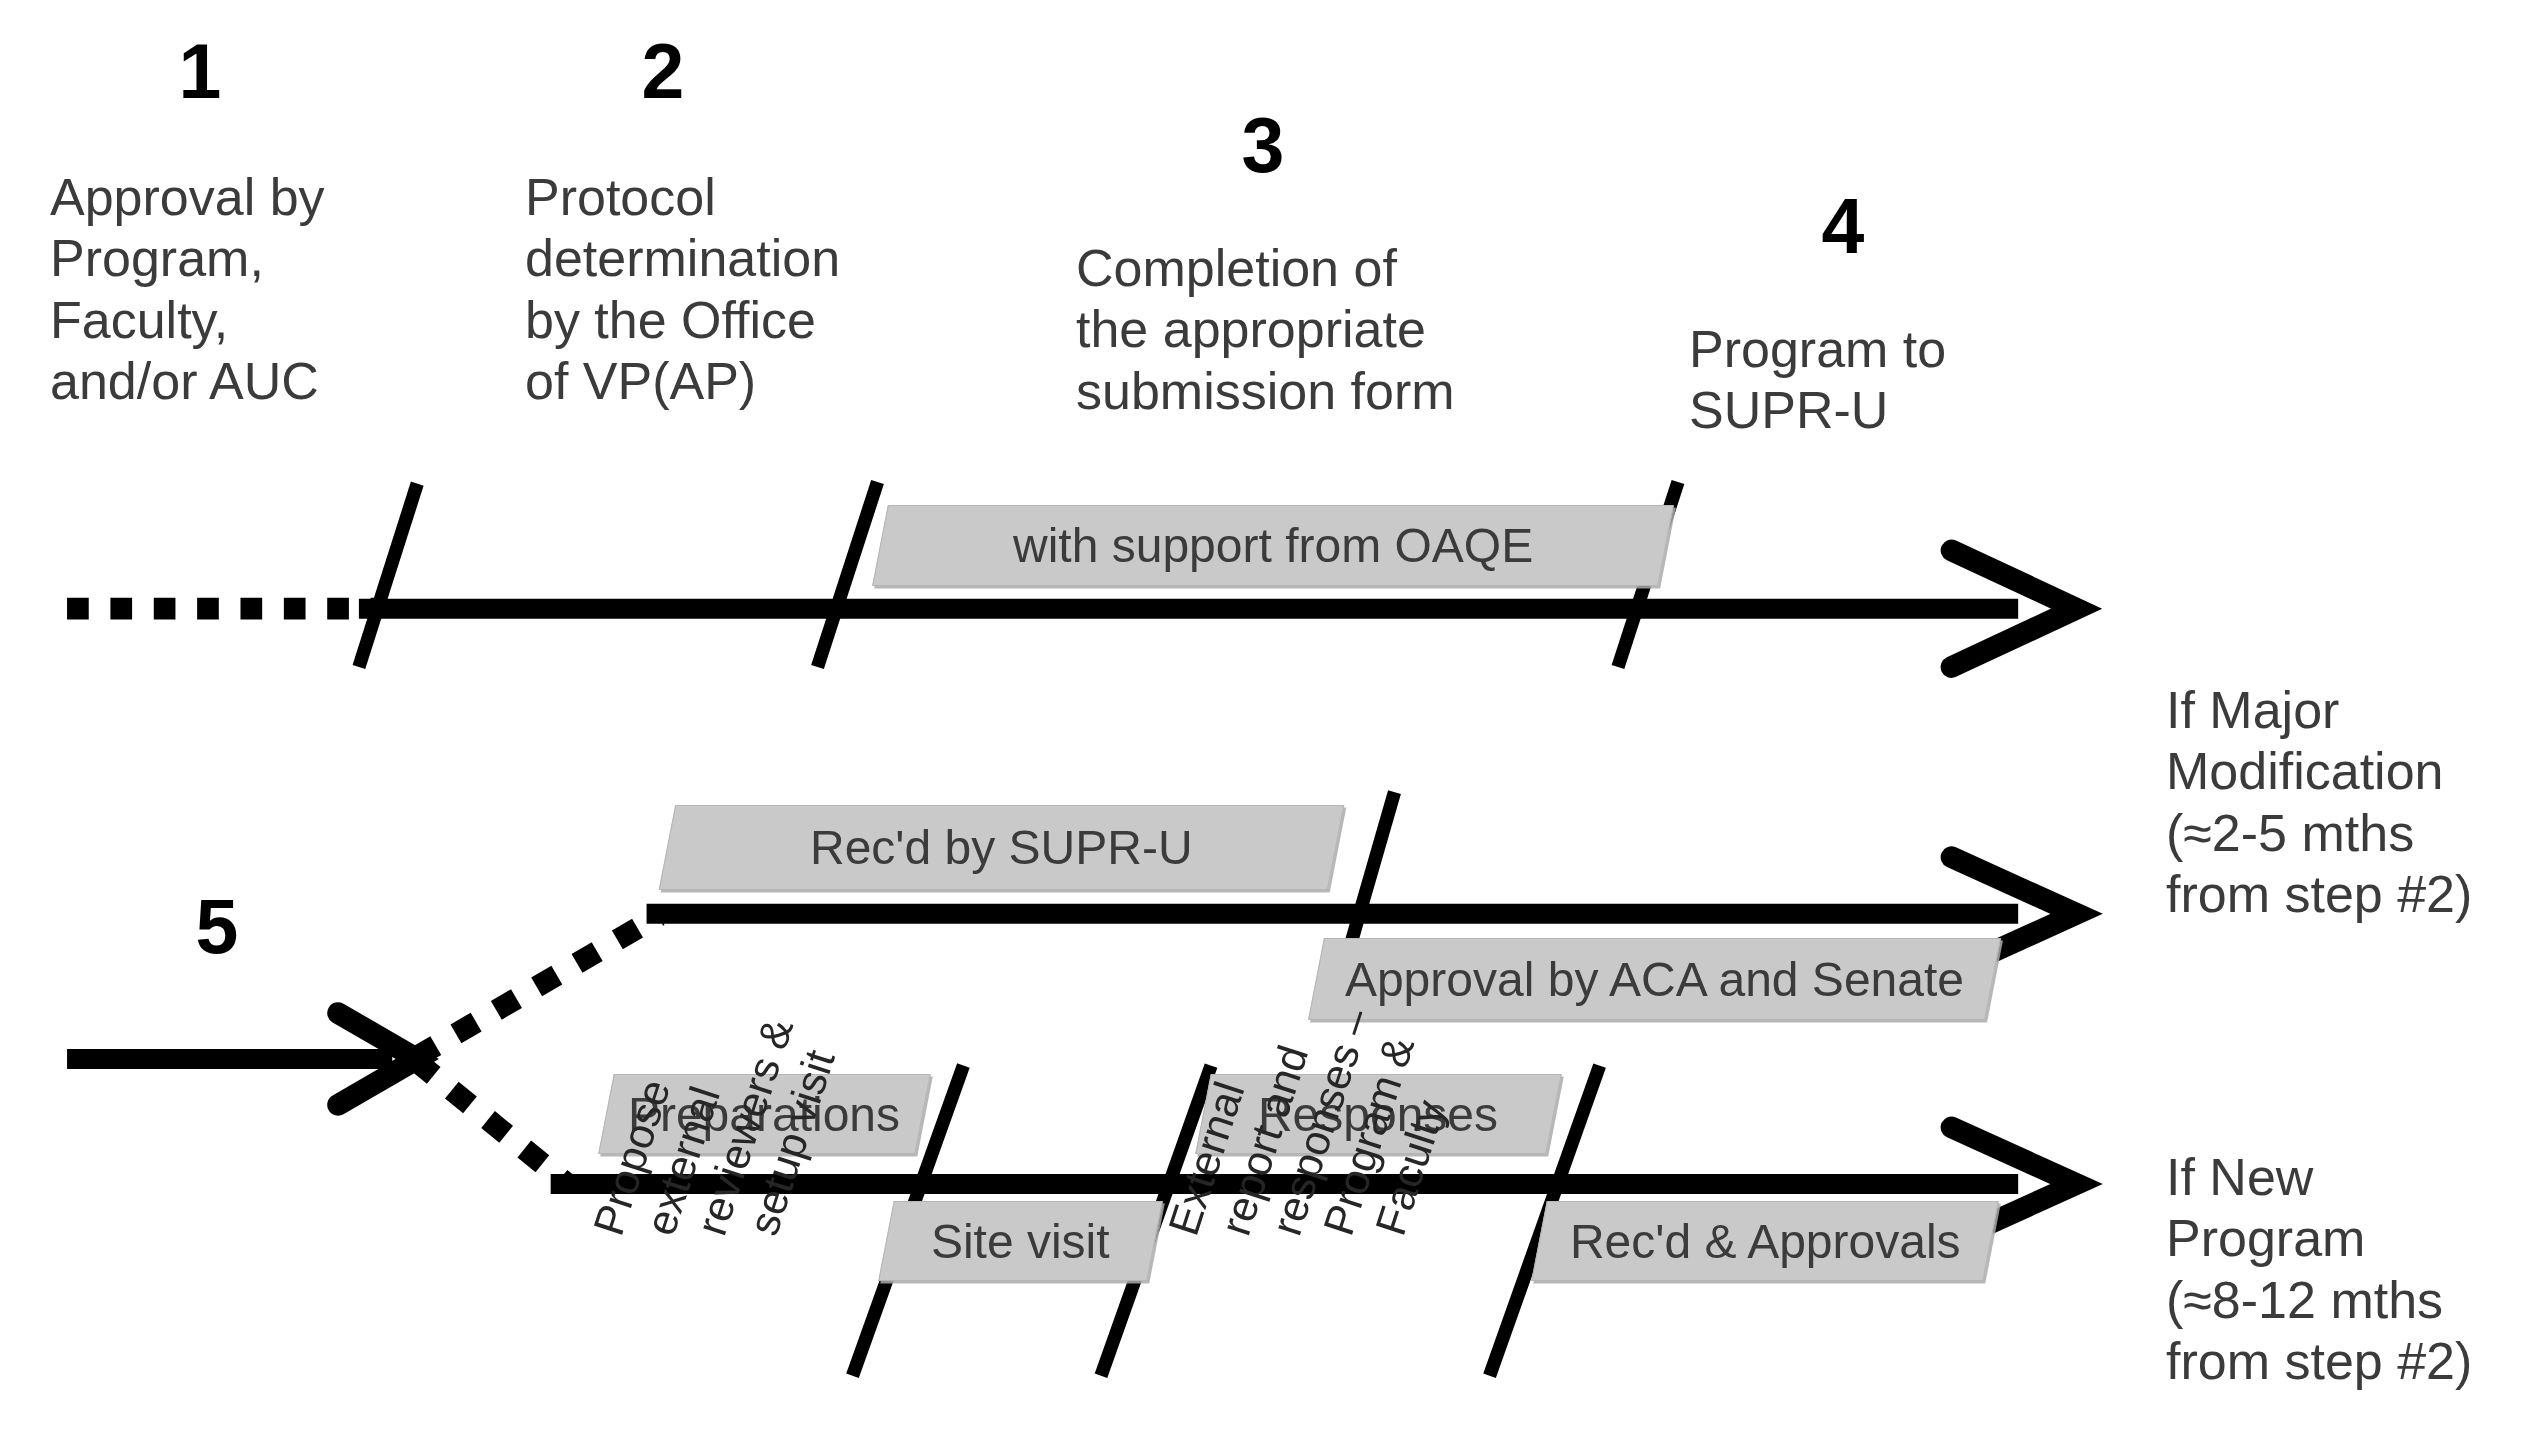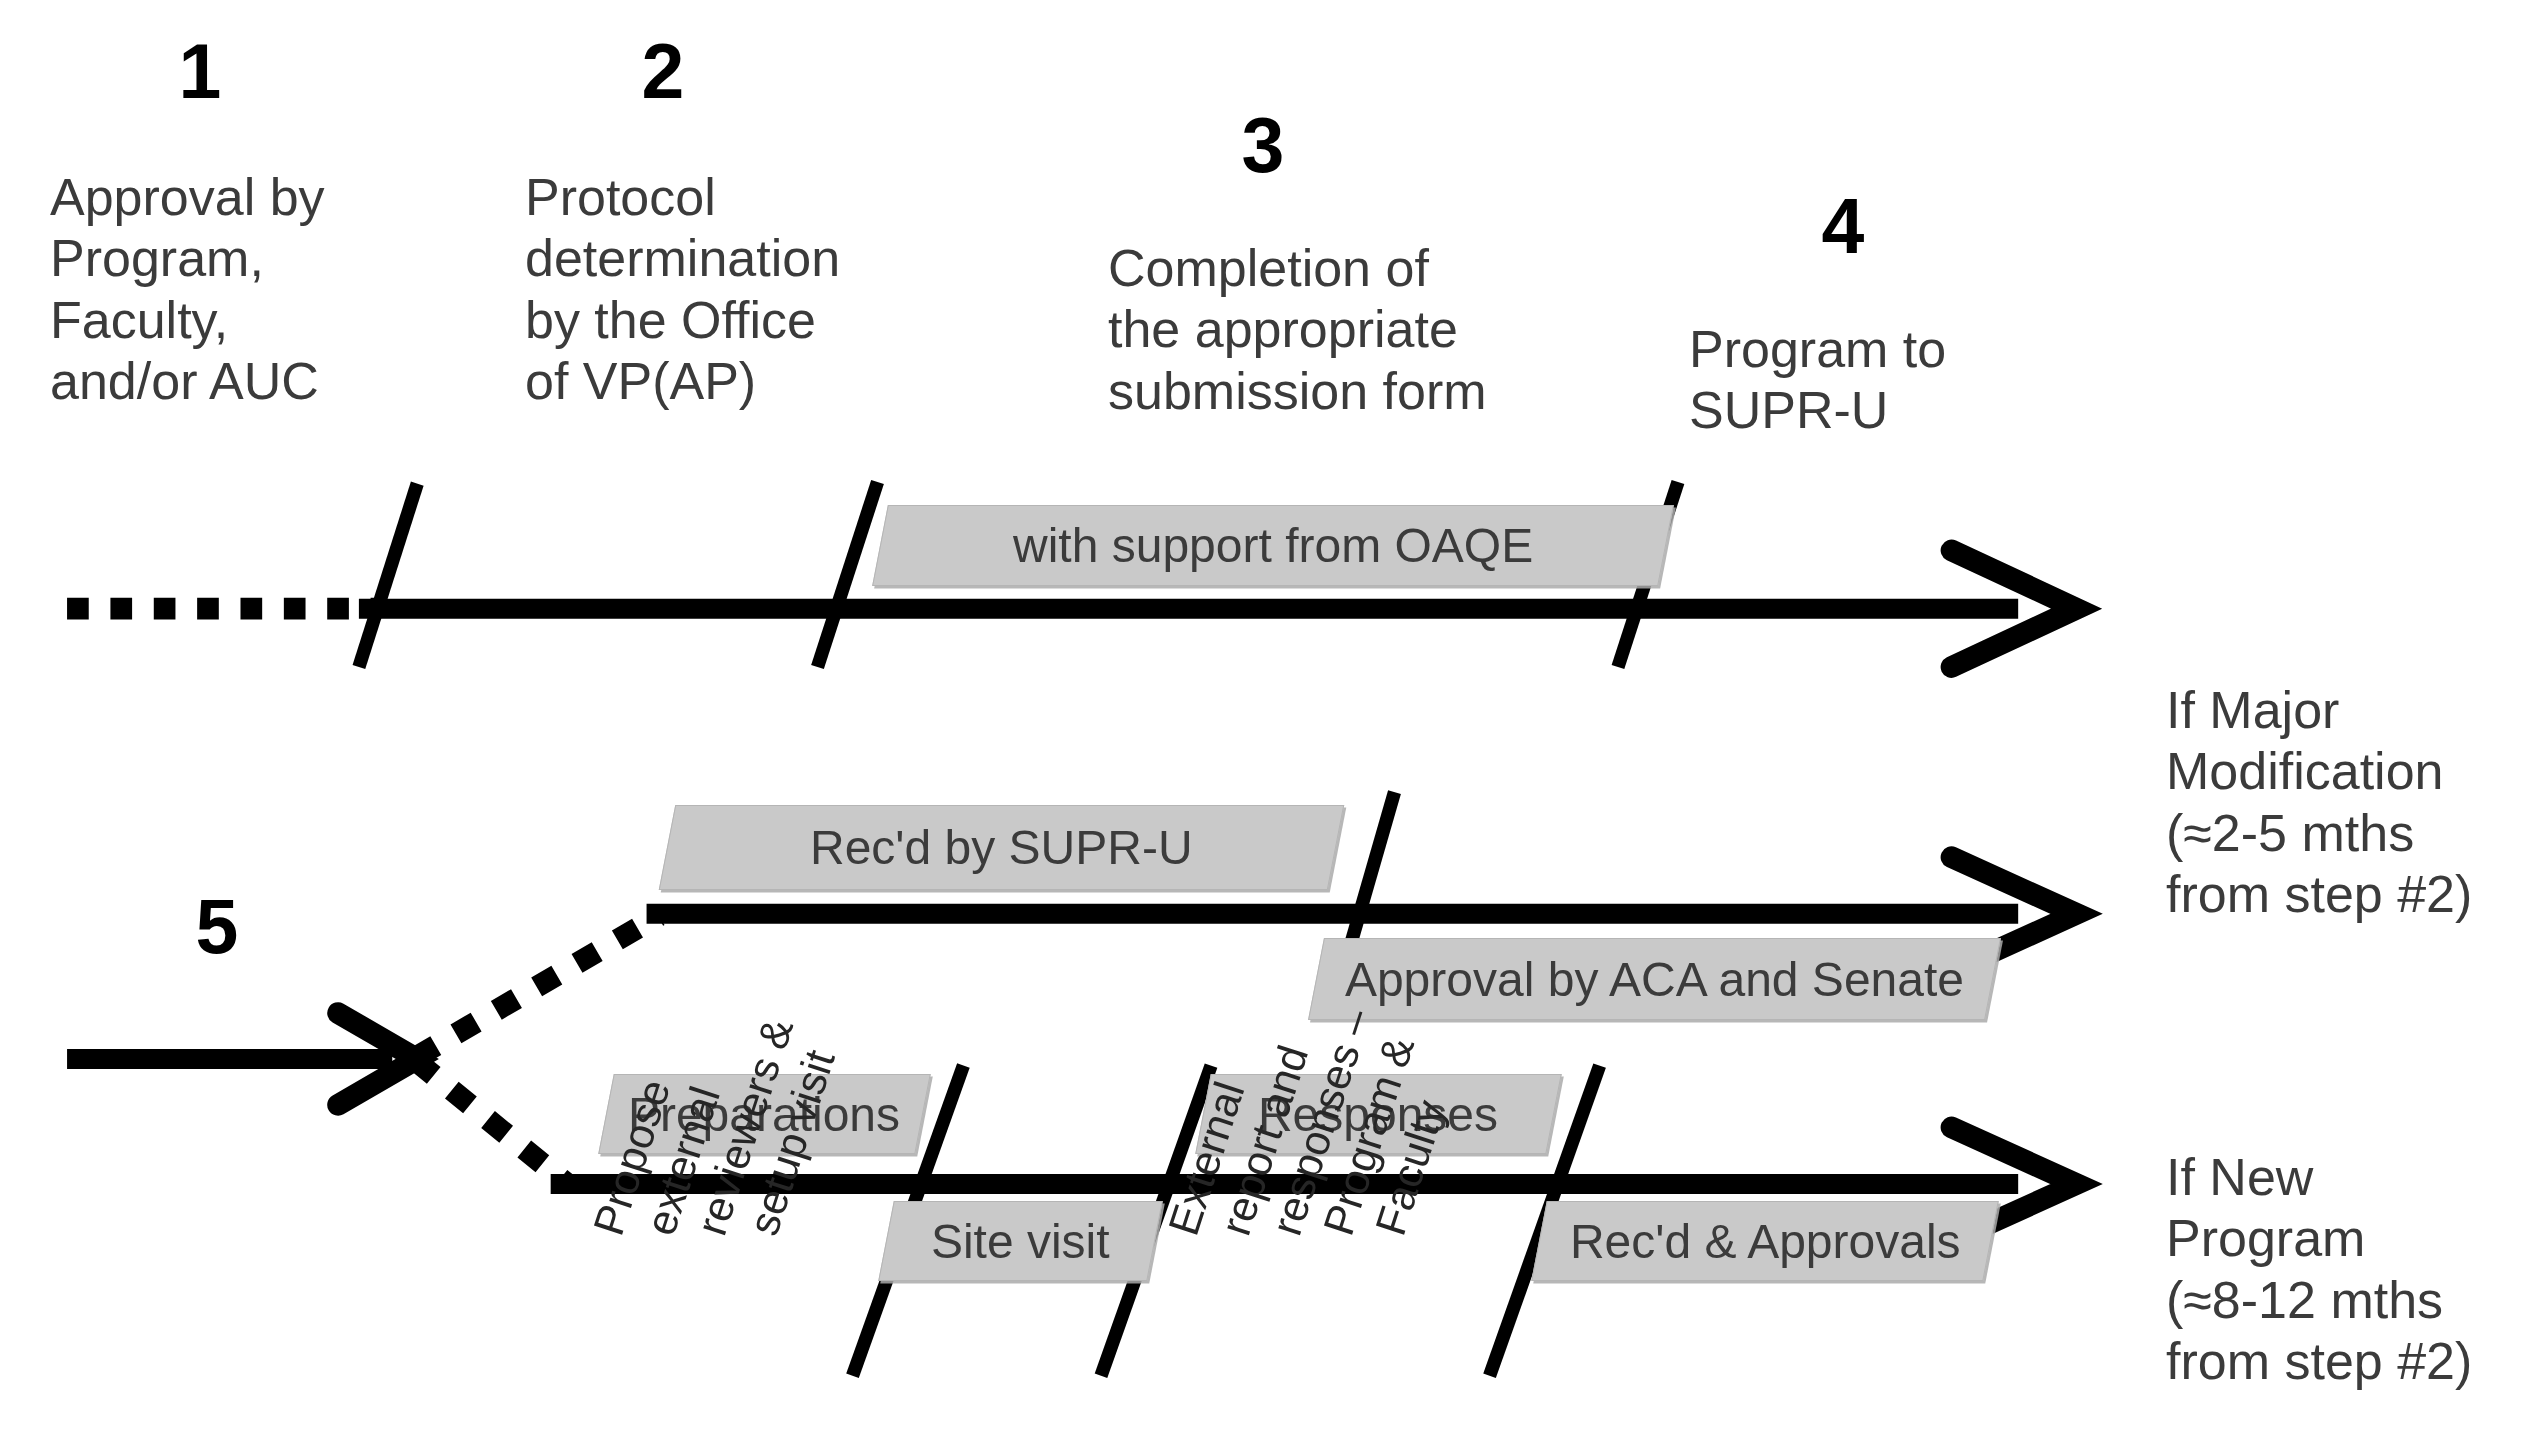--- a/index.html
+++ b/index.html
@@ -35,21 +35,21 @@
   <div class="stepnum" style="left:167px;top:888px;width:100px;">5</div>
 
   <div class="steptext" style="left:525px;top:167px;width:467px;">Protocol
 determination
 by the Office
 of VP(AP)</div>
   <div class="steptext" style="left:50px;top:167px;width:467px;">Approval by
 Program,
 Faculty,
 and/or AUC</div>
-  <div class="steptext" style="left:1076px;top:238px;width:517px;margin-left:32px;">Completion of
+  <div class="steptext" style="left:1076px;top:238px;width:517px;">Completion of
 the appropriate
 submission form</div>
   <div class="steptext" style="left:1689px;top:319px;width:434px;">Program to
 SUPR-U</div>
 
   <svg class="layer" viewBox="0 0 3043 1745" xmlns="http://www.w3.org/2000/svg">
 
     <line x1="80" y1="730" x2="455" y2="730" stroke="#000" stroke-width="26" stroke-dasharray="26 26" stroke-linecap="butt"></line>
     <line x1="430" y1="730" x2="2420" y2="730" stroke="#000" stroke-width="24" stroke-linecap="butt"></line>
     <polyline points="2340,660 2490,730 2340,800" fill="none" stroke="#000" stroke-width="26" stroke-linecap="round" stroke-linejoin="miter"></polyline>

